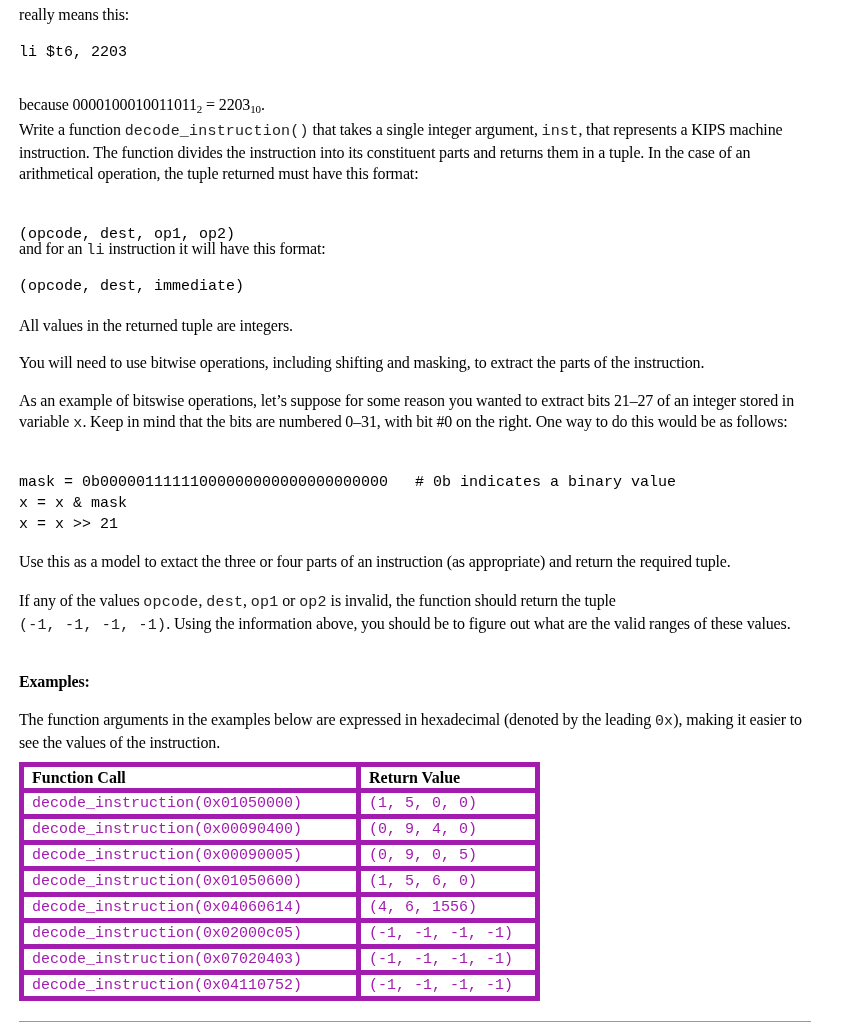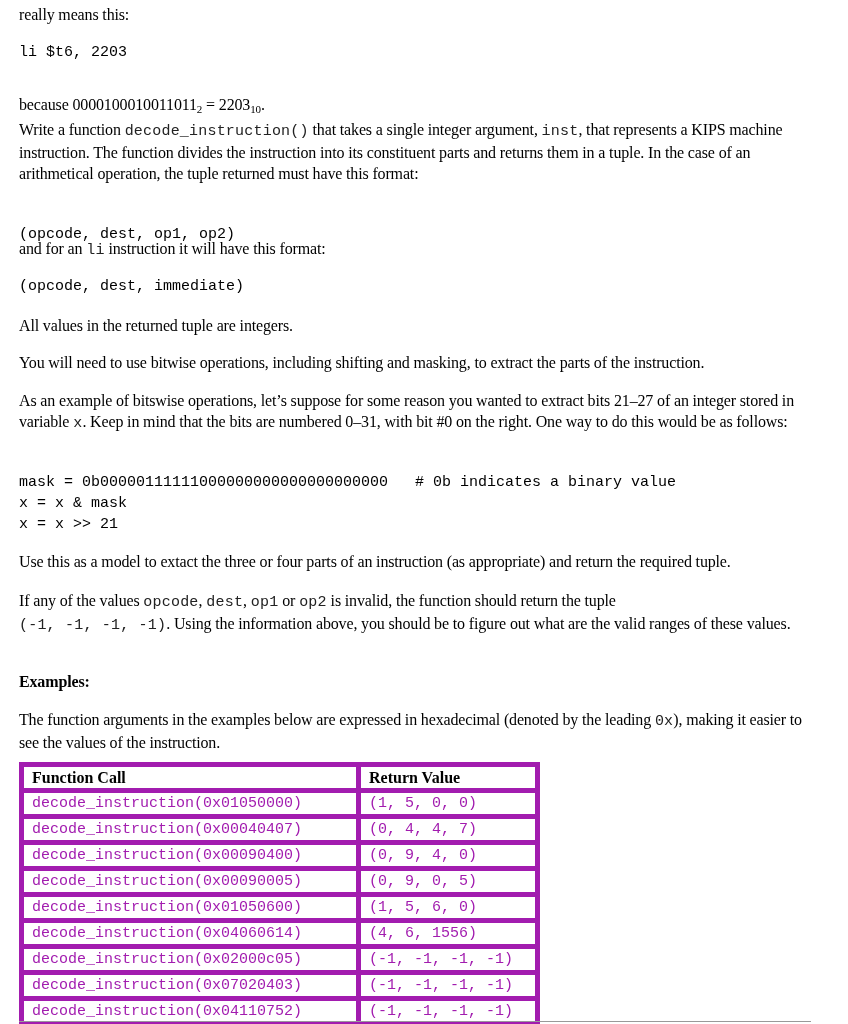--- a/index.html
+++ b/index.html
@@ -70,24 +70,20 @@
         <th>Function Call</th>
         <th>Return Value</th>
       </tr>
     </thead>
     <tbody>
       <tr>
           <td class="c1">decode_instruction(0x01050000)</td>
           <td class="c2">(1, 5, 0, 0)</td>
         </tr>
       <tr>
-          <td class="c1">decode_instruction(0x00040407)</td>
-          <td class="c2">(0, 4, 4, 7)</td>
-        </tr>
-      <tr>
           <td class="c1">decode_instruction(0x00090400)</td>
           <td class="c2">(0, 9, 4, 0)</td>
         </tr>
       <tr>
           <td class="c1">decode_instruction(0x00090005)</td>
           <td class="c2">(0, 9, 0, 5)</td>
         </tr>
       <tr>
           <td class="c1">decode_instruction(0x01050600)</td>
           <td class="c2">(1, 5, 6, 0)</td>

